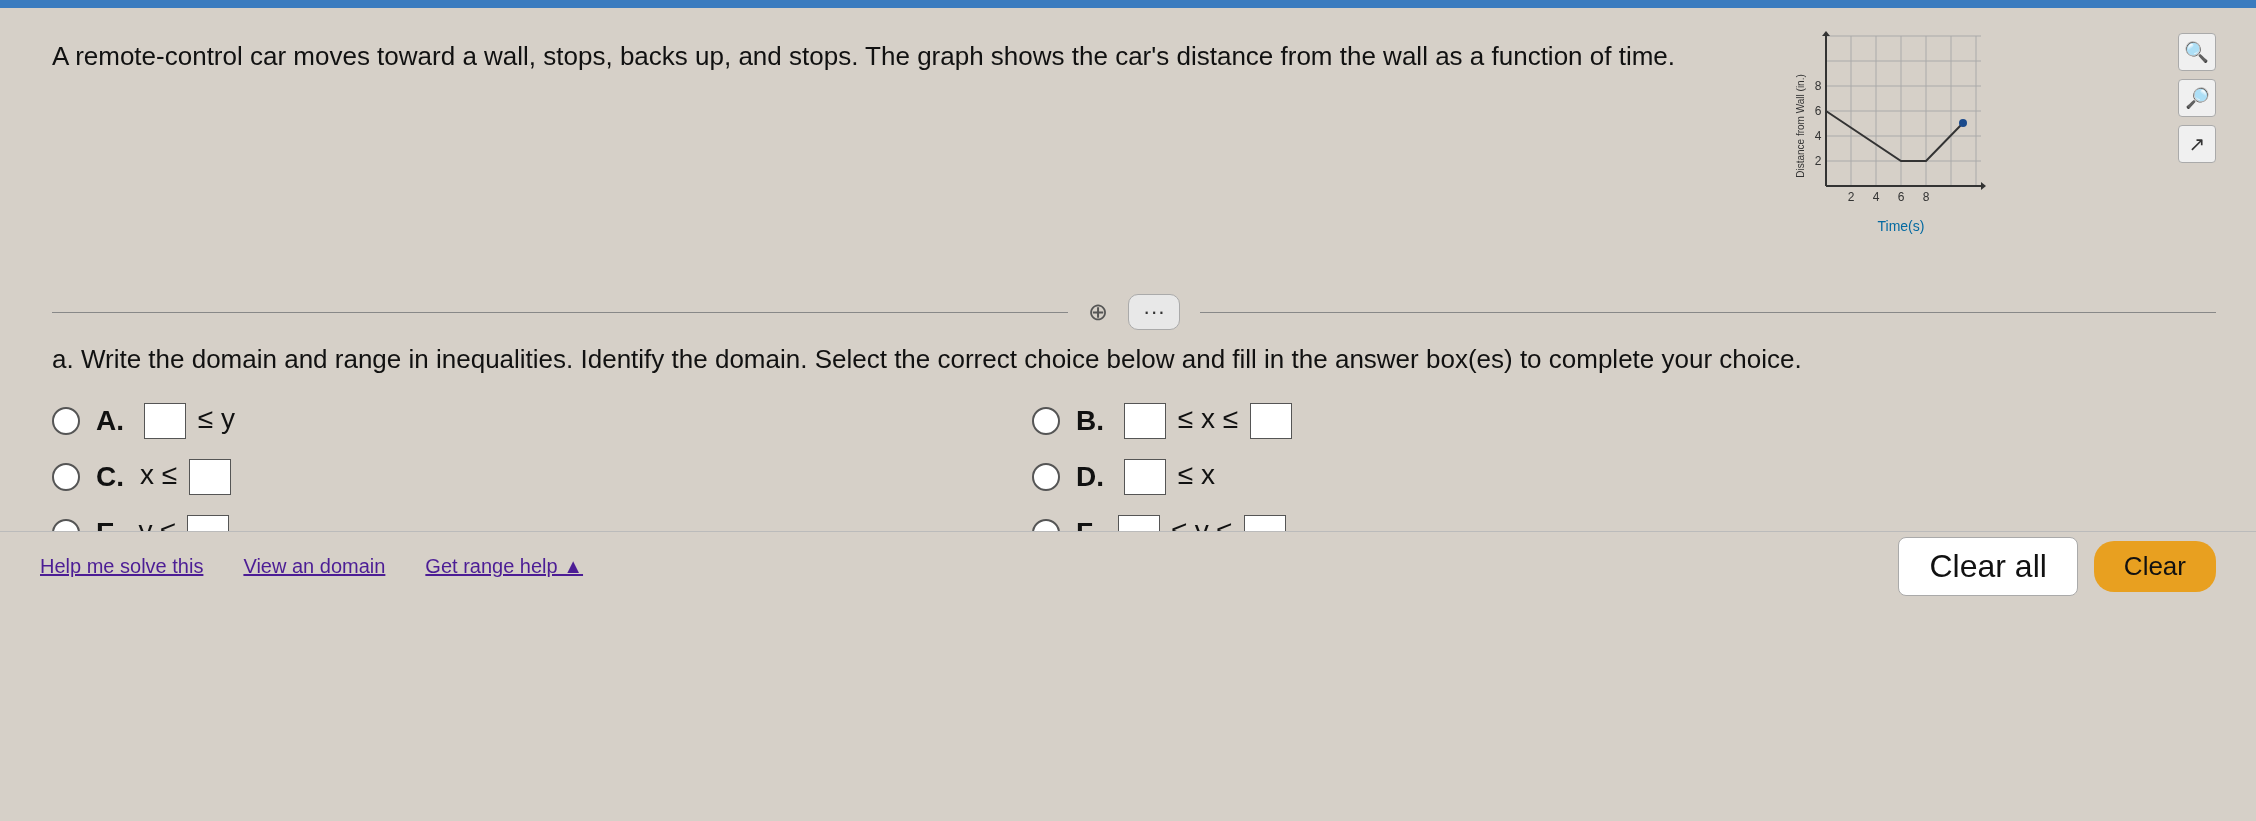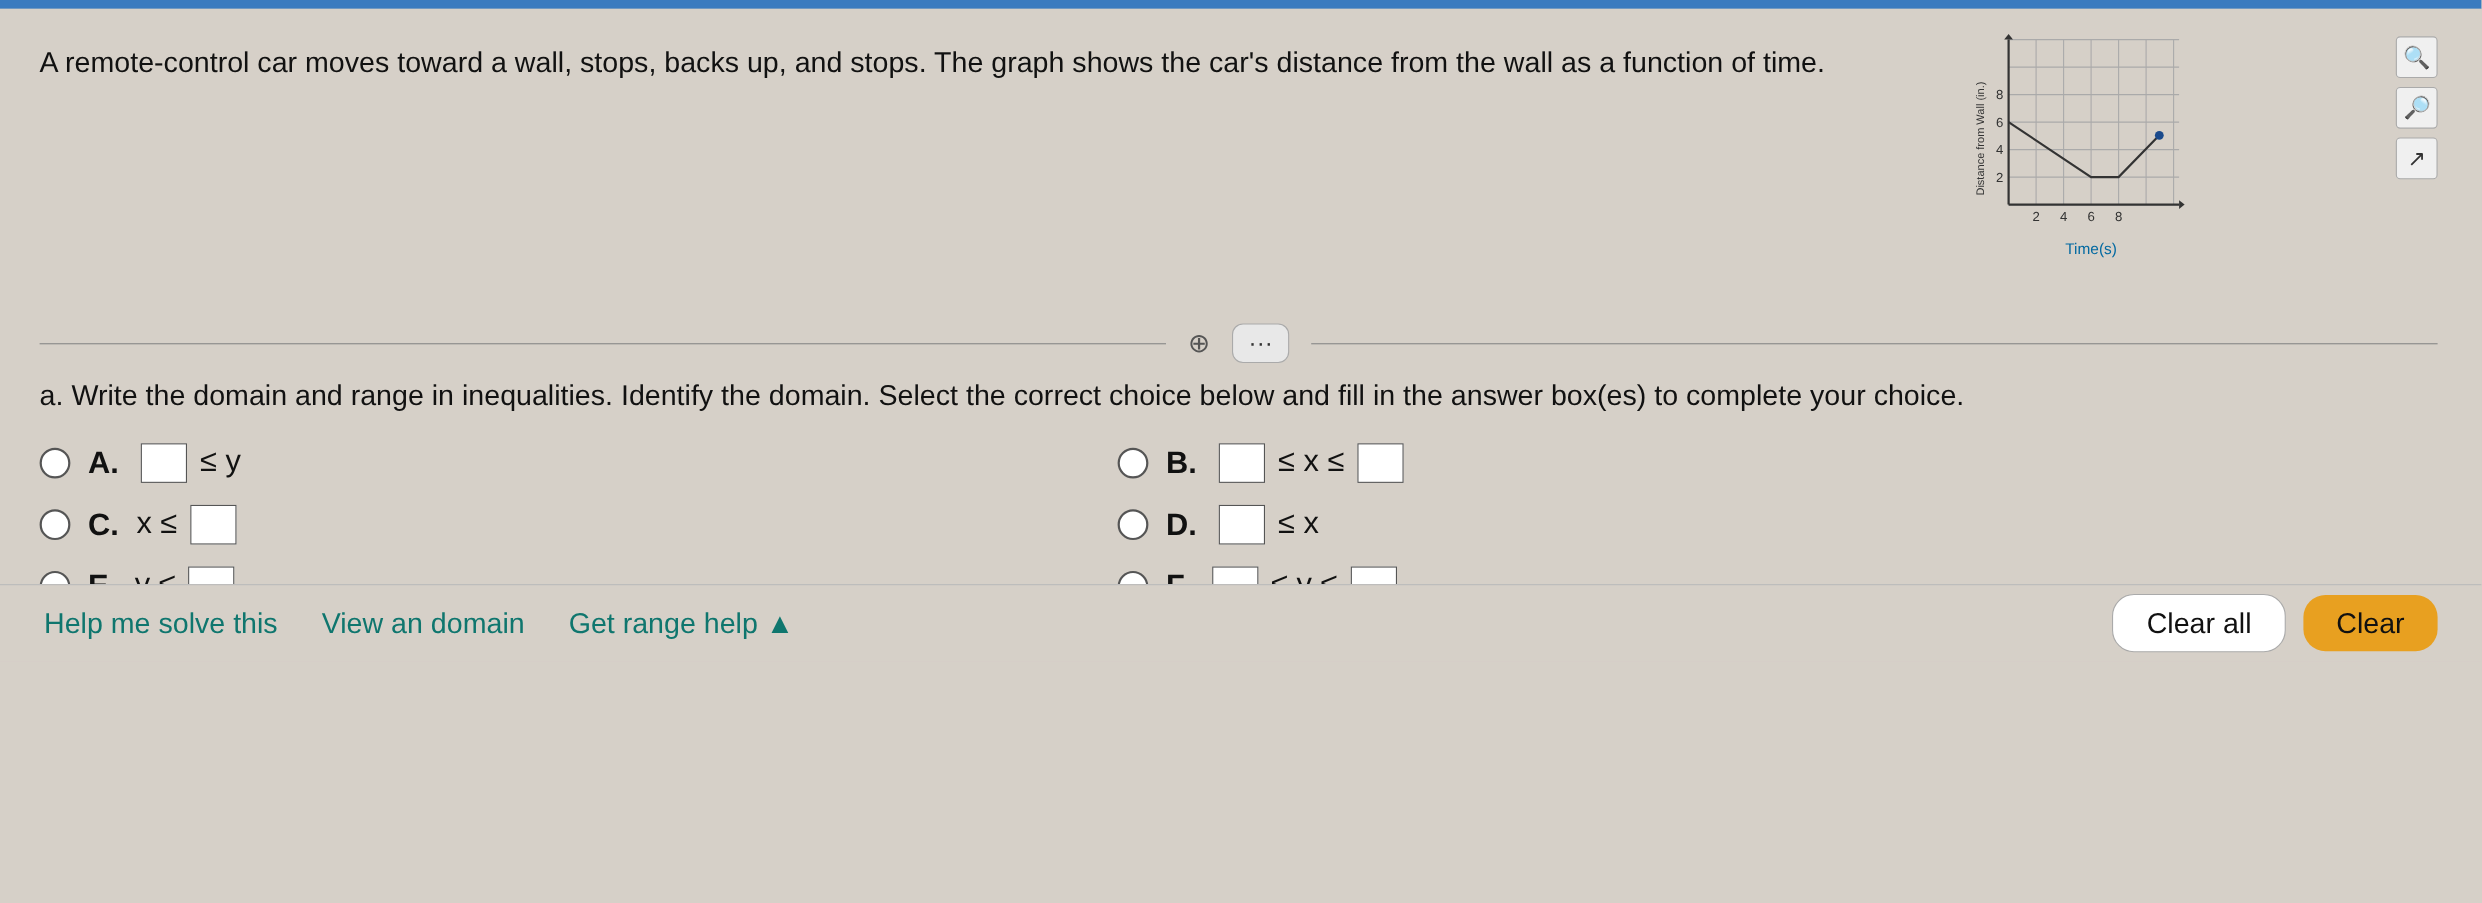--- a/index.html
+++ b/index.html
@@ -16,21 +16,21 @@
       min-height: 821px;
       background: #d6d0c8;
       position: relative;
     }
     .top-bar {
       background: #3a7bbf;
       height: 8px;
       width: 100%;
     }
     .content-area {
-      padding: 30px 40px 20px 36px;
+      padding: 30px 40px 20px 52px;
       background: #d6d0c8;
       position: relative;
     }
     .problem-text {
       font-size: 26px;
       color: #111;
       line-height: 1.4;
       margin-bottom: 10px;
       max-width: 1800px;
     }
@@ -132,35 +132,36 @@
       justify-content: space-between;
       padding: 0 40px;
       border-top: 1px solid #bbb;
     }
     .bottom-links {
       display: flex;
       gap: 40px;
       align-items: center;
     }
     .bottom-link {
-      font-size: 26px;
-      color: #0f766e;
+      font-size: 20px;
+      color: #4c1d95;
+      text-decoration: underline;
       cursor: pointer;
     }
     .bottom-right {
       display: flex;
       gap: 16px;
       align-items: center;
     }
     .clear-all-btn {
       background: white;
       border: 1px solid #aaa;
-      border-radius: 20px;
+      border-radius: 8px;
       padding: 10px 30px;
-      font-size: 26px;
+      font-size: 32px;
       cursor: pointer;
       color: #111;
     }
     .check-btn {
       background: #e8a020;
       border: none;
       border-radius: 20px;
       padding: 10px 30px;
       font-size: 26px;
       cursor: pointer;

